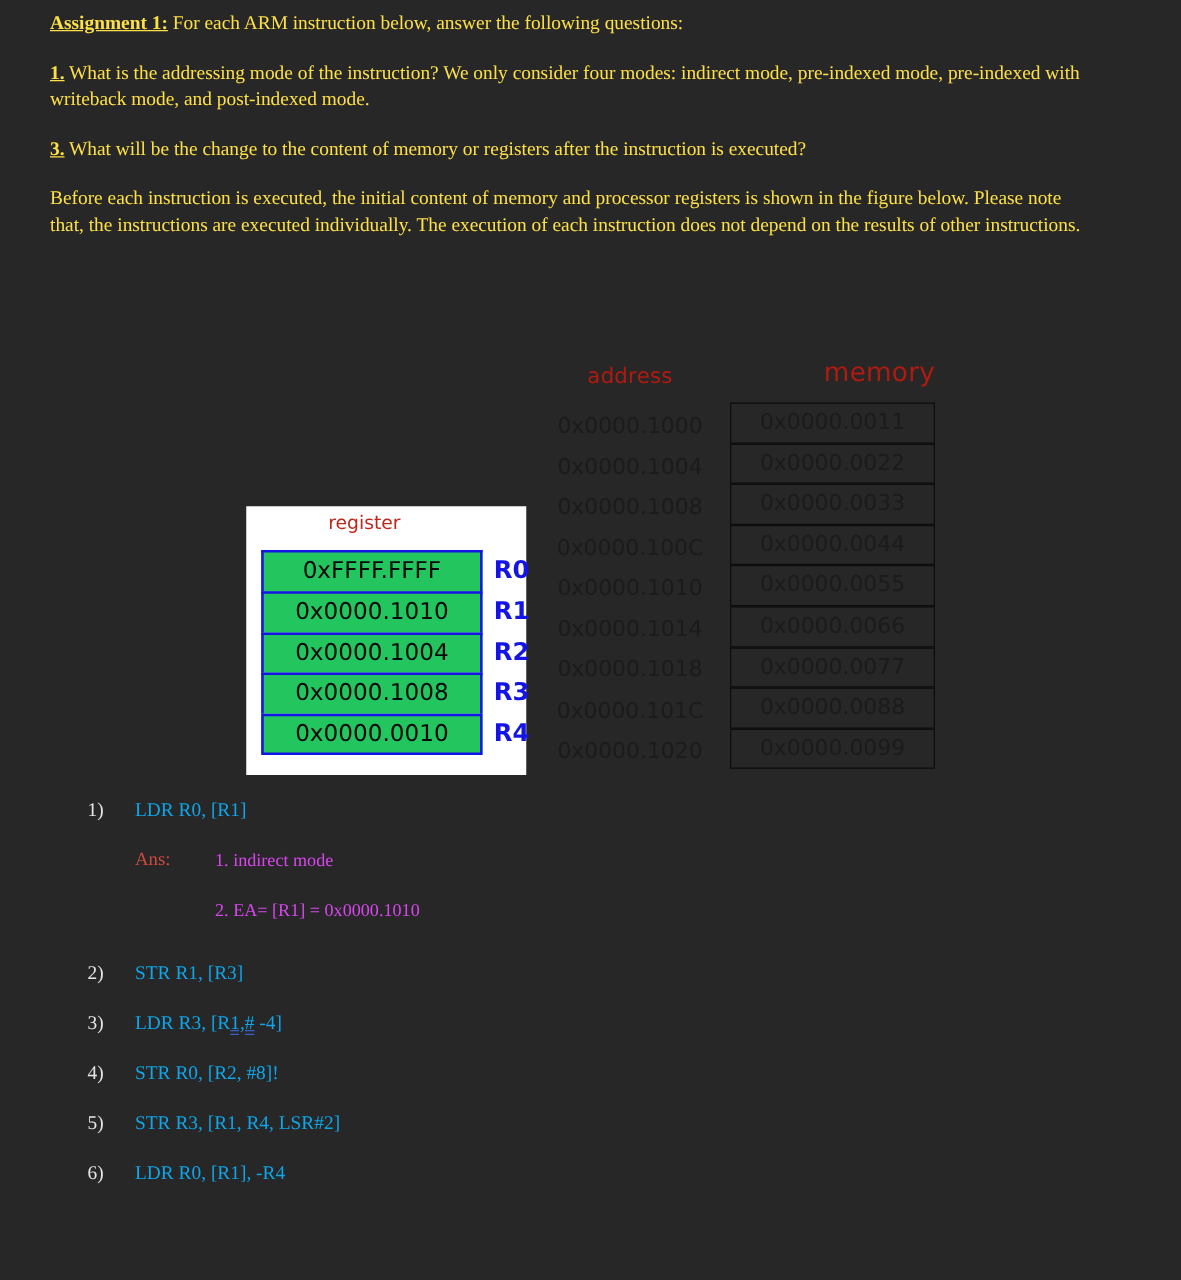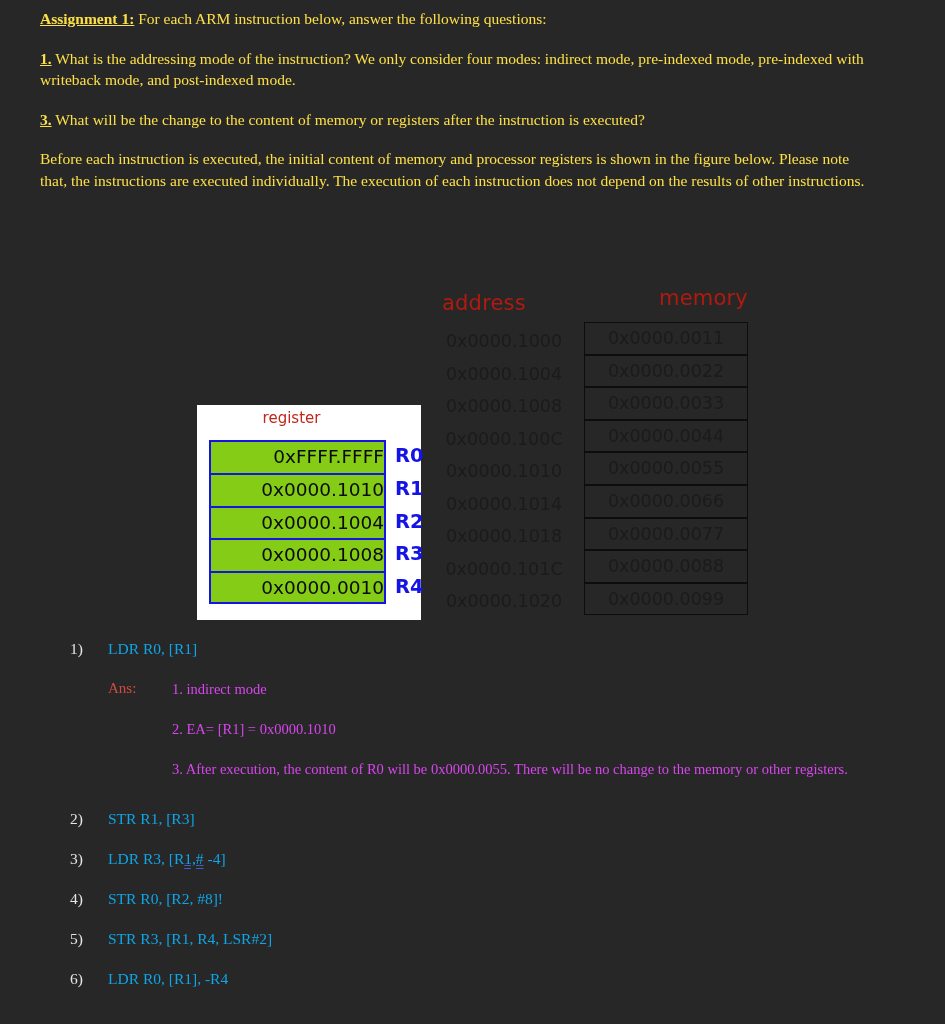--- a/index.html
+++ b/index.html
@@ -50,23 +50,23 @@
     pointer-events: none;
   }
   .diagram > * { pointer-events: auto; }
 
   
   .addr-head {
     position: absolute;
     left: 442px;
     top: 291px;
     width: 124px;
-    text-align: left;
-    font-family: "DejaVu Sans", sans-serif;
-    font-size: 21px;
+    text-align: center;
+    font-family: "DejaVu Sans", sans-serif;
+    font-size: 17px;
     color: #b01a10;
     letter-spacing: 0.2px;
   }
   .addr-col {
     position: absolute;
     left: 442px;
     top: 325px;
     width: 124px;
   }
   .addr-cell {
@@ -138,25 +138,25 @@
   .reg-row {
     position: relative;
     height: 32.8px;
   }
   .reg-val {
     box-sizing: border-box;
     height: 32.8px;
     line-height: 30px;
     border: 2px solid #1414e6;
     border-bottom-width: 0;
-    text-align: right;
+    text-align: center;
     font-family: "DejaVu Sans", sans-serif;
     font-size: 18.5px;
     color: #0a0a0a;
-    background: #84cc16;
+    background: #22c55e;
     white-space: nowrap;
   }
   .reg-row:last-child .reg-val { border-bottom-width: 2px; }
   .reg-name {
     position: absolute;
     left: 186px;
     top: 0;
     width: 40px;
     height: 32.8px;
     line-height: 31px;
@@ -306,24 +306,20 @@
       </div>
       <div class="answer">
         <div class="ans-row">
           <div class="ans-label">Ans:</div>
           <div class="ans-text">1. indirect mode</div>
         </div>
         <div class="ans-row">
           <div class="ans-spacer"></div>
           <div class="ans-text">2. EA= [R1] = 0x0000.1010</div>
         </div>
-        <div class="ans-row">
-          <div class="ans-spacer"></div>
-          <div class="ans-text">3. After execution, the content of R0 will be 0x0000.0055. There will be no change to the memory or other registers.</div>
-        </div>
       </div>
     </div>
     <div class="inst-item">
       <div class="inst-line">
         <div class="inst-num">2)</div>
         <div class="inst-text">STR R1, [R3]</div>
       </div>
     </div>
     <div class="inst-item">
       <div class="inst-line">

